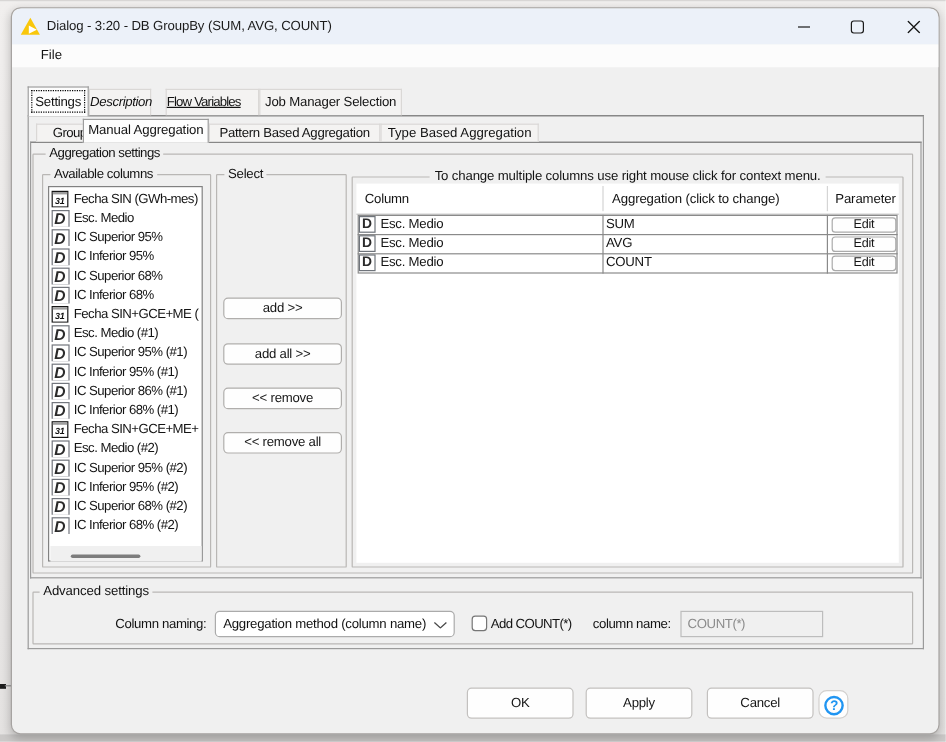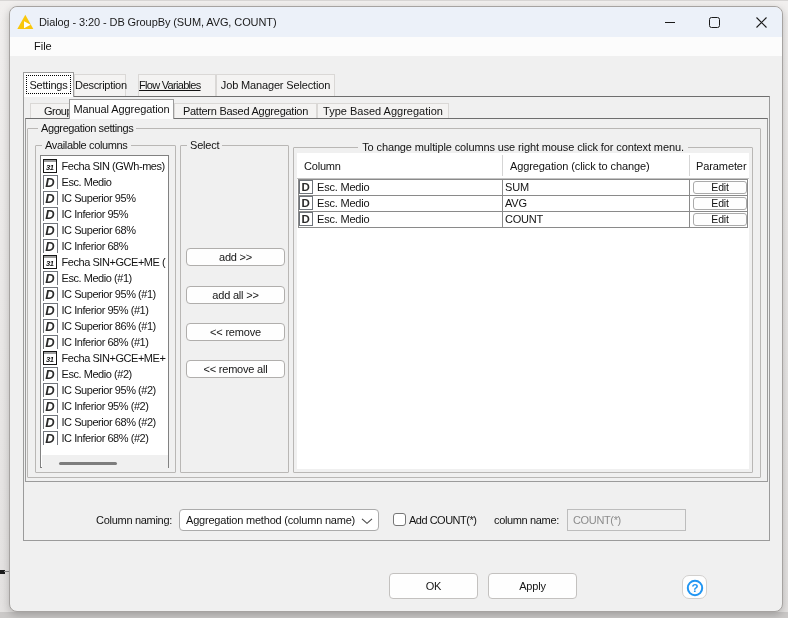--- a/index.html
+++ b/index.html
@@ -84,21 +84,21 @@
       </svg>
     </div>
     <div id="menubar">
       <div id="menufile">File</div>
     </div>
 
     <div id="outerTabBorder"></div>
     <div class="tab tabsel" style="left:13px; top:65px; width:51px; height:25px; line-height:24px; letter-spacing:-0.2px;">Settings
       <div class="abs" style="left:2px; top:2px; right:2px; bottom:3px; border:1px dotted #000;"></div>
     </div>
-    <div class="tab" style="left:64px; top:67px; width:52px; height:22px; line-height:20px; letter-spacing:-0.3px;">Description</div>
+    <div class="tab" style="left:64px; top:67px; width:52px; height:22px; line-height:20px; letter-spacing:-0.3px;font-style:italic;">Description</div>
     <div class="tab" style="left:128px; top:67px; width:78px; height:22px; line-height:20px; letter-spacing:-0.7px; padding-right:21px;text-decoration:underline;">Flow Variables</div>
     <div class="tab" style="left:206px; top:67px; width:119px; height:22px; line-height:20px; letter-spacing:-0.15px;">Job Manager Selection</div>
 
     <div id="innerTabBorder"></div>
     <div class="tab" style="left:20px; top:96px; width:61px; height:15px; line-height:15px; letter-spacing:-0.5px;">Groups</div>
     <div class="tab tabsel" style="left:59px; top:92px; width:105px; height:20px; line-height:19px; letter-spacing:-0.1px;">Manual Aggregation</div>
     <div class="tab" style="left:164px; top:96px; width:143px; height:15px; line-height:15px; letter-spacing:-0.25px;">Pattern Based Aggregation</div>
     <div class="tab" style="left:307px; top:96px; width:132px; height:15px; line-height:15px; letter-spacing:0;">Type Based Aggregation</div>
 
     <div class="groupbox" style="left:17px; top:121px; width:734px; height:350px;">
@@ -234,33 +234,37 @@
           <div style="position:absolute; left:1px; top:1px; width:13.5px; height:14px; border:1.2px solid #6f747b; font-weight:bold; font-size:11.5px; text-align:center; line-height:12px; color:#2b2b2b; letter-spacing:0;">D</div>
           <div style="position:absolute; left:19px; top:1px; line-height:15px;">Esc. Medio</div>
           <div style="position:absolute; left:206px; top:1px; line-height:15px; padding-left:1px;">COUNT</div>
           <div class="btn" style="left:395px; top:2px; width:54px; height:12.5px; line-height:11px; font-size:10.5px; border-radius:3px; border-color:#aaa;">Edit</div>
         </div>
         <div style="position:absolute; left:205px; top:0; width:1px; height:49px; background:#8a8a8a;"></div>
         <div style="position:absolute; left:392px; top:0; width:1px; height:49px; background:#8a8a8a;"></div>
       </div>
     </div>
 
+    <div class="groupbox" style="left:17px; top:486px; width:734px; height:44px;">
+      <div class="grouplabel" style="left:5px; letter-spacing:-0.1px;">Advanced settings</div>
+    </div>
     <div class="abs zz" style="left:169px; top:502px; width:200px; height:22px; background:#fff; border:1px solid #ababab; border-radius:4px;">
       <div class="abs" style="left:6px; top:0; line-height:20px; white-space:nowrap; letter-spacing:-0.2px;">Aggregation method (column name)</div>
       <svg class="abs" style="left:181px; top:8px;" width="12" height="6" viewBox="0 0 12 6">
         <path d="M1 0.8 L6 5.3 L11 0.8" fill="none" stroke="#4a4a4a" stroke-width="1.1"></path>
       </svg>
     </div>
     <div class="abs zz" style="left:62px; top:502px; width:100px; height:22px; line-height:22px; text-align:right; letter-spacing:-0.3px;">Column naming:</div>
     <div class="abs zz" style="left:383px; top:506px; width:13px; height:13px; background:#fff; border:1px solid #767676; border-radius:3px;"></div>
     <div class="abs zz" style="left:399px; top:502px; height:22px; line-height:22px; letter-spacing:-0.5px;">Add COUNT(*)</div>
     <div class="abs zz" style="left:484px; top:502px; height:22px; line-height:22px; letter-spacing:-0.35px;">column name:</div>
     <div class="ffield" style="left:557px; top:502px; width:119px; height:22px; line-height:20px; padding-left:5px; letter-spacing:-0.35px;">COUNT(*)</div>
 
     <div class="btn" style="left:379px; top:566px; width:89px; height:26px; line-height:25px; border-color:#c3c1bf;">OK</div>
     <div class="btn" style="left:478px; top:566px; width:89px; height:26px; line-height:25px; border-color:#c3c1bf;">Apply</div>
+    <div class="btn" style="left:579px; top:566px; width:89px; height:26px; line-height:25px; border-color:#c3c1bf;">Cancel</div>
     <div class="btn" style="left:672px; top:568px; width:25px; height:24px; border-radius:7px; border-color:#d2d0ce;">
       <svg style="margin:2.5px auto 0;" width="18" height="18" viewBox="0 0 18 18">
         <circle cx="9" cy="9" r="7.2" fill="none" stroke="#2095f2" stroke-width="2"></circle>
         <text x="9" y="13" text-anchor="middle" font-family="Liberation Sans, sans-serif" font-size="11.5" font-weight="bold" fill="#2095f2">?</text>
       </svg>
     </div>
   </div>
 
 </body></html>

